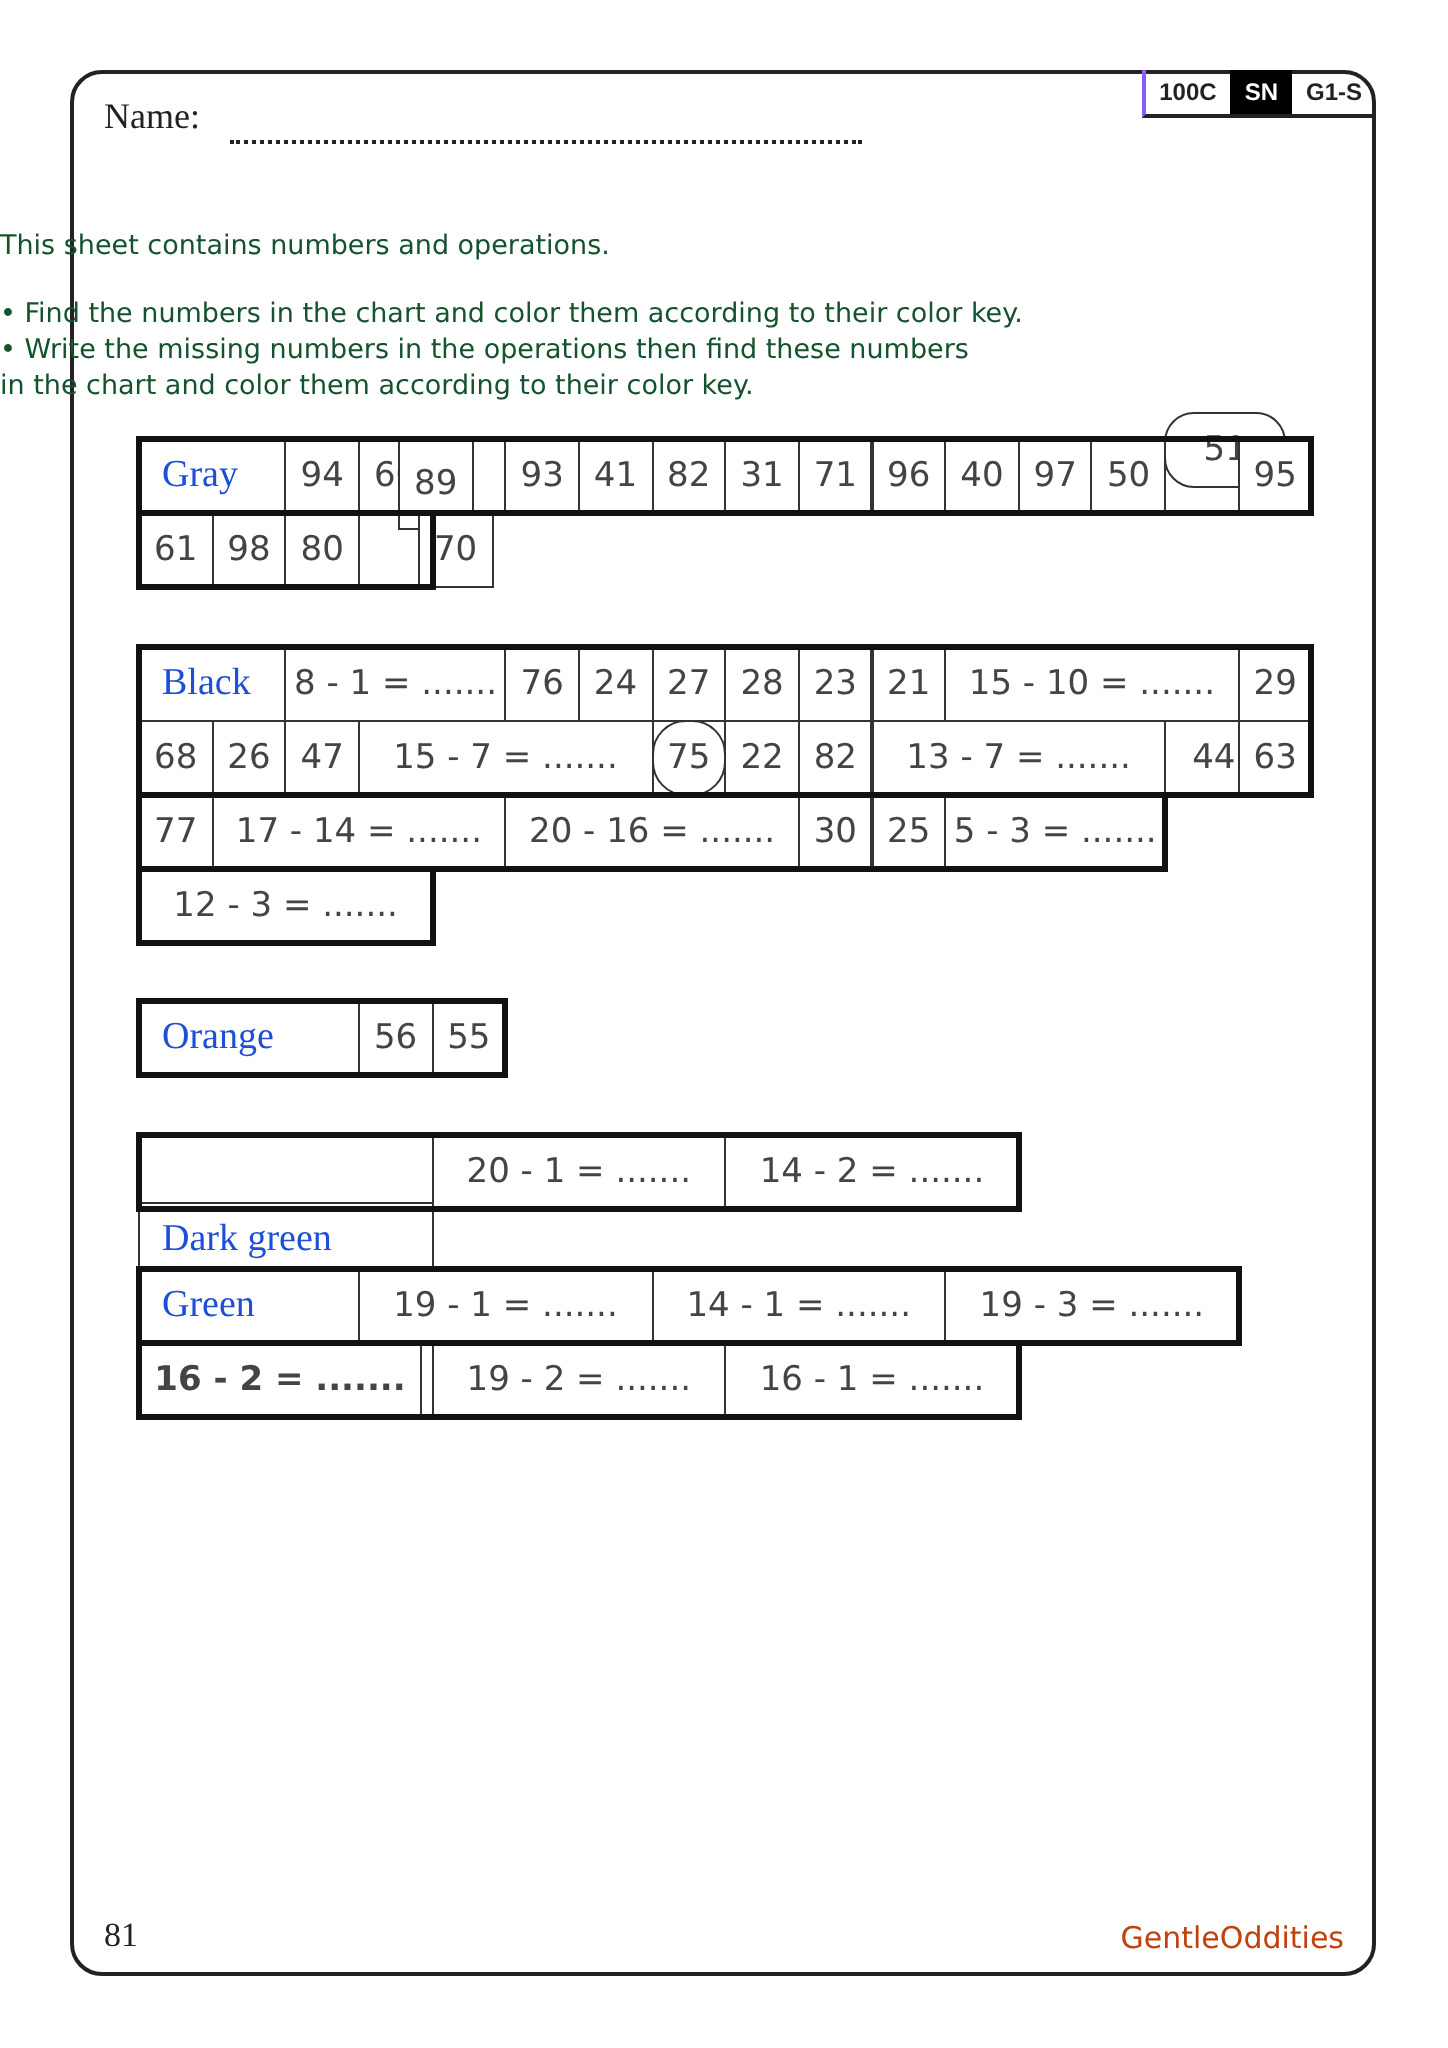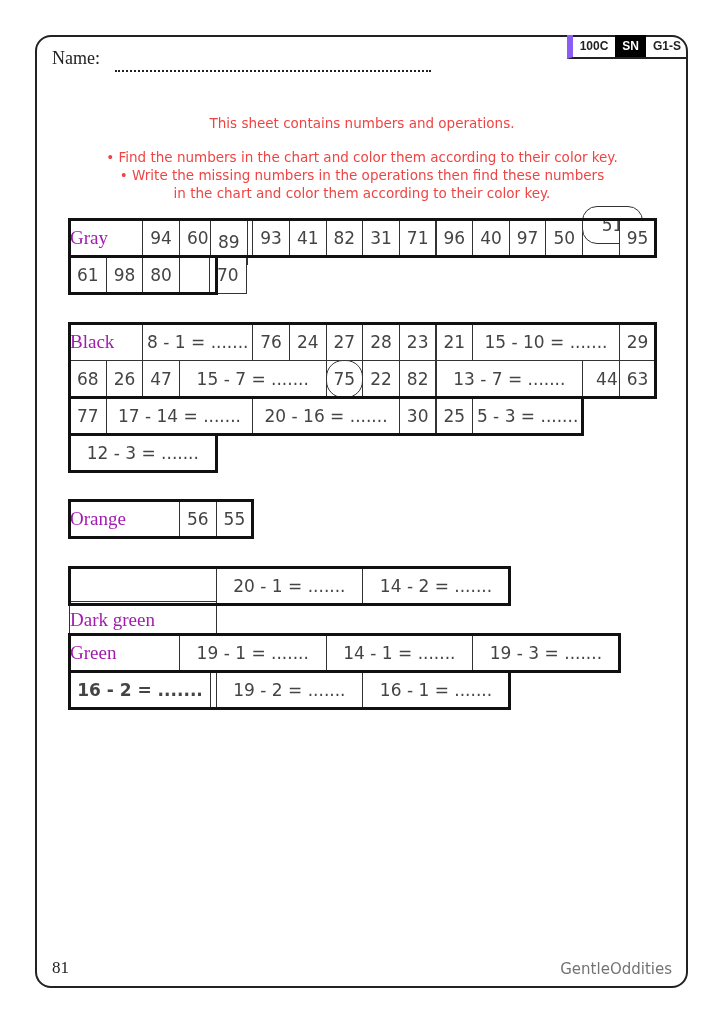--- a/index.html
+++ b/index.html
@@ -1,28 +1,28 @@
 <!DOCTYPE html>
 <html><head>
 <meta charset="utf-8">
 <style>
   html, body { margin:0; padding:0; background:#fff; }
   body { width:724px; height:1024px; position:relative; overflow:hidden; font-family:"DejaVu Sans", sans-serif; color:#222; }
   .page-frame { position:absolute; left:35px; top:35px; width:653px; height:953px; border:2px solid #222; border-radius:16px; box-sizing:border-box; }
-  .code-box { position:absolute; top:35px; right:36px; display:flex; border-left:6px solid #8b5cf6; border-bottom:2px solid #222; height:22px; font-family:"Liberation Sans", sans-serif; font-weight:bold; font-size:12px; }
+  .code-box { position:absolute; top:35px; right:36px; display:flex; border-left:2px solid #8b5cf6; border-bottom:2px solid #222; height:22px; font-family:"Liberation Sans", sans-serif; font-weight:bold; font-size:12px; }
   .code-box span { display:flex; align-items:center; padding:0 7px; }
   .code-box .dark { background:#000; color:#fff; }
   .name-label { position:absolute; left:52px; top:48px; font-family:"Liberation Serif", serif; font-size:18px; }
   .name-line { position:absolute; left:115px; top:70px; width:316px; border-bottom:2px dotted #222; }
-  .instr { position:absolute; left:0; width:724px; text-align:center; font-size:13.5px; color:#ef4444; }
+  .instr { position:absolute; left:0; width:724px; text-align:left; font-size:13.5px; color:#14532d; }
   .cell { position:absolute; box-sizing:border-box; border:1px solid #333; display:flex; align-items:center; justify-content:center; font-size:17px; color:#444; background:#fff; }
-  .cell.label { justify-content:flex-start; font-family:"Liberation Serif", serif; font-size:19px; color:#a21caf; }
+  .cell.label { justify-content:flex-start; padding-left:11px; font-family:"Liberation Serif", serif; font-size:19px; color:#1d4ed8; }
   .outline { position:absolute; border:3px solid #111; box-sizing:border-box; pointer-events:none; }
   .page-num { position:absolute; left:52px; top:958px; font-family:"Liberation Serif", serif; font-size:17px; }
-  .brand { position:absolute; right:52px; top:960px; font-size:15px; color:#737373; }
+  .brand { position:absolute; right:52px; top:960px; font-size:15px; color:#c2410c; }
 </style>
 </head>
 <body>
 
 <div class="page-frame"></div>
 
 <div class="code-box">
   <span>100C</span>
   <span class="dark">SN</span>
   <span>G1-S</span>
@@ -33,21 +33,21 @@
 
 <div class="instr" style="top:115px">This sheet contains numbers and operations.</div>
 <div class="instr" style="top:149px">• Find the numbers in the chart and color them according to their color key.</div>
 <div class="instr" style="top:167px">• Write the missing numbers in the operations then find these numbers</div>
 <div class="instr" style="top:185px">in the chart and color them according to their color key.</div>
 
 <div id="tables">
     <div class="cell label" style="left: 69px; top: 219px; width: 74.3px; height: 38px;">Gray</div>
     <div class="cell " style="left: 142.3px; top: 219px; width: 37.65px; height: 38px;">94</div>
     <div class="cell " style="left: 178.95px; top: 219px; width: 37.65px; height: 38px;">60</div>
-    <div class="cell " style="left: 210px; top: 219px; width: 37.65px; height: 46px;">89</div>
+    <div class="cell " style="left: 199px; top: 219px; width: 37.65px; height: 46px;">89</div>
     <div class="cell " style="left: 252.25px; top: 219px; width: 37.65px; height: 38px;">93</div>
     <div class="cell " style="left: 288.9px; top: 219px; width: 37.65px; height: 38px;">41</div>
     <div class="cell " style="left: 325.55px; top: 219px; width: 37.65px; height: 38px;">82</div>
     <div class="cell " style="left: 362.2px; top: 219px; width: 37.65px; height: 38px;">31</div>
     <div class="cell " style="left: 398.85px; top: 219px; width: 37.65px; height: 38px;">71</div>
     <div class="cell " style="left: 435.5px; top: 219px; width: 37.65px; height: 38px;">96</div>
     <div class="cell " style="left: 472.15px; top: 219px; width: 37.65px; height: 38px;">40</div>
     <div class="cell " style="left: 508.8px; top: 219px; width: 37.65px; height: 38px;">97</div>
     <div class="cell " style="left: 545.45px; top: 219px; width: 37.65px; height: 38px;">50</div>
     <div class="cell " style="left: 582.1px; top: 206px; width: 61px; height: 38px; border-radius: 15px;">51</div>

